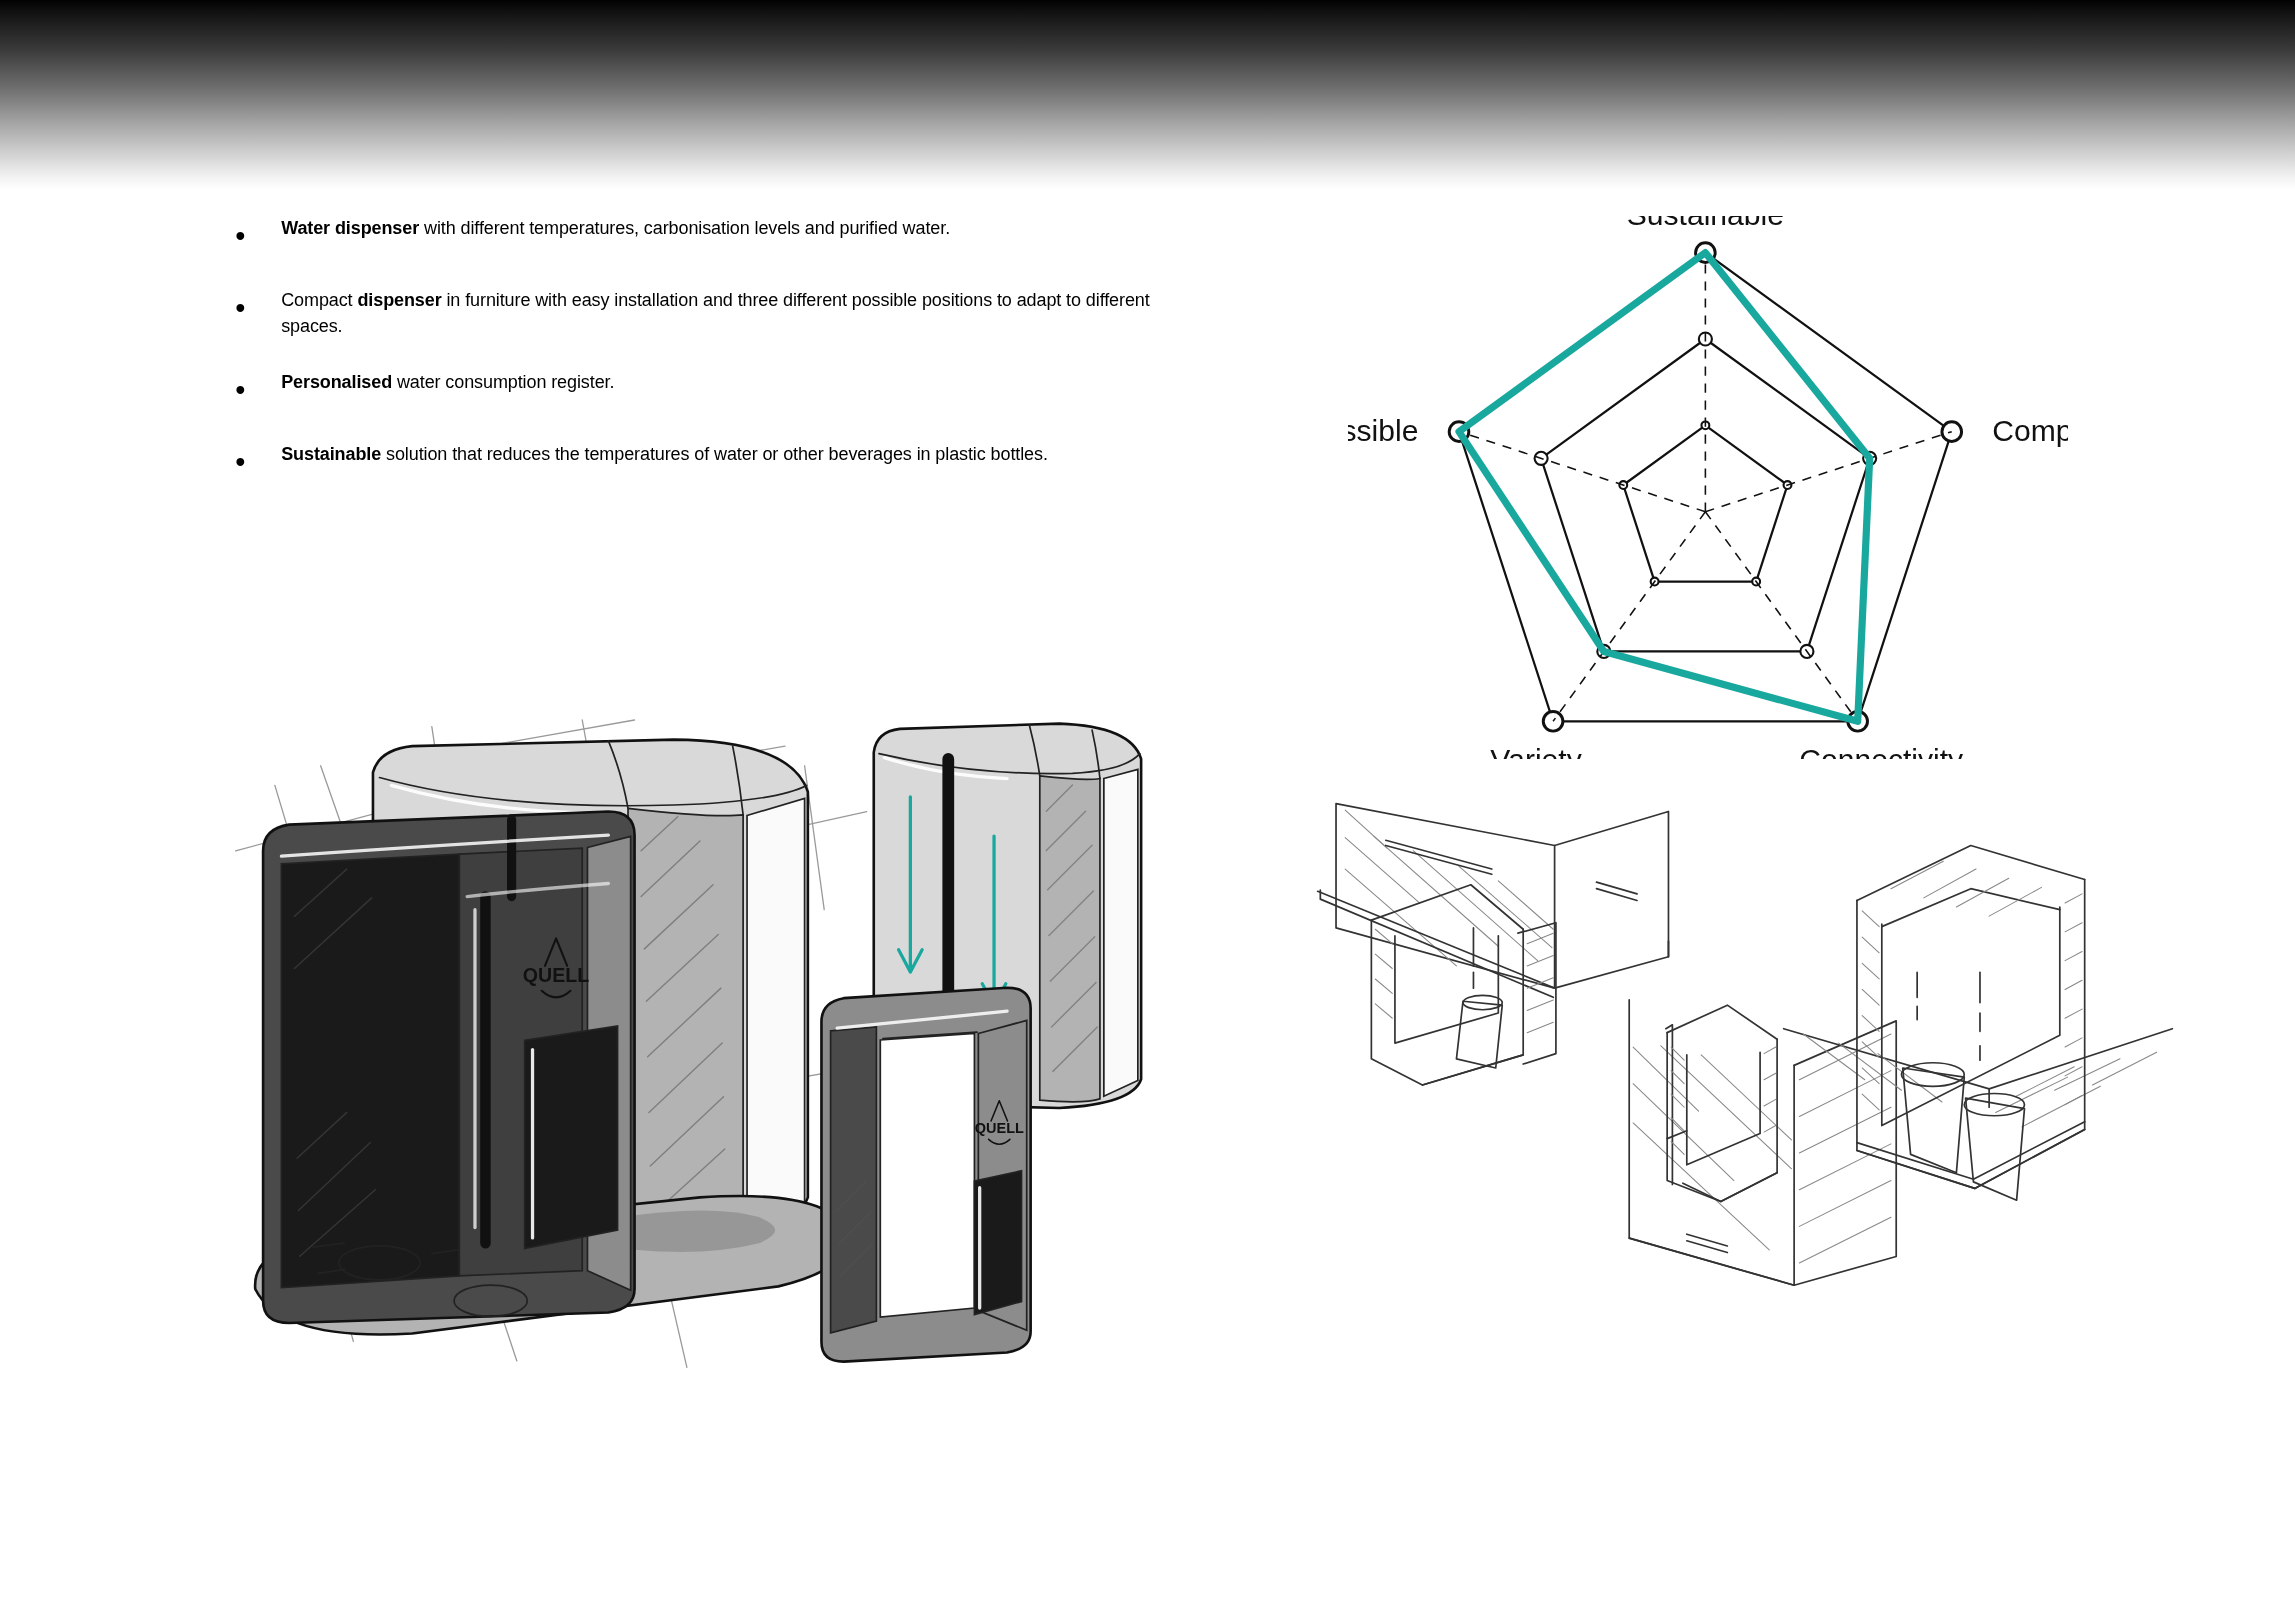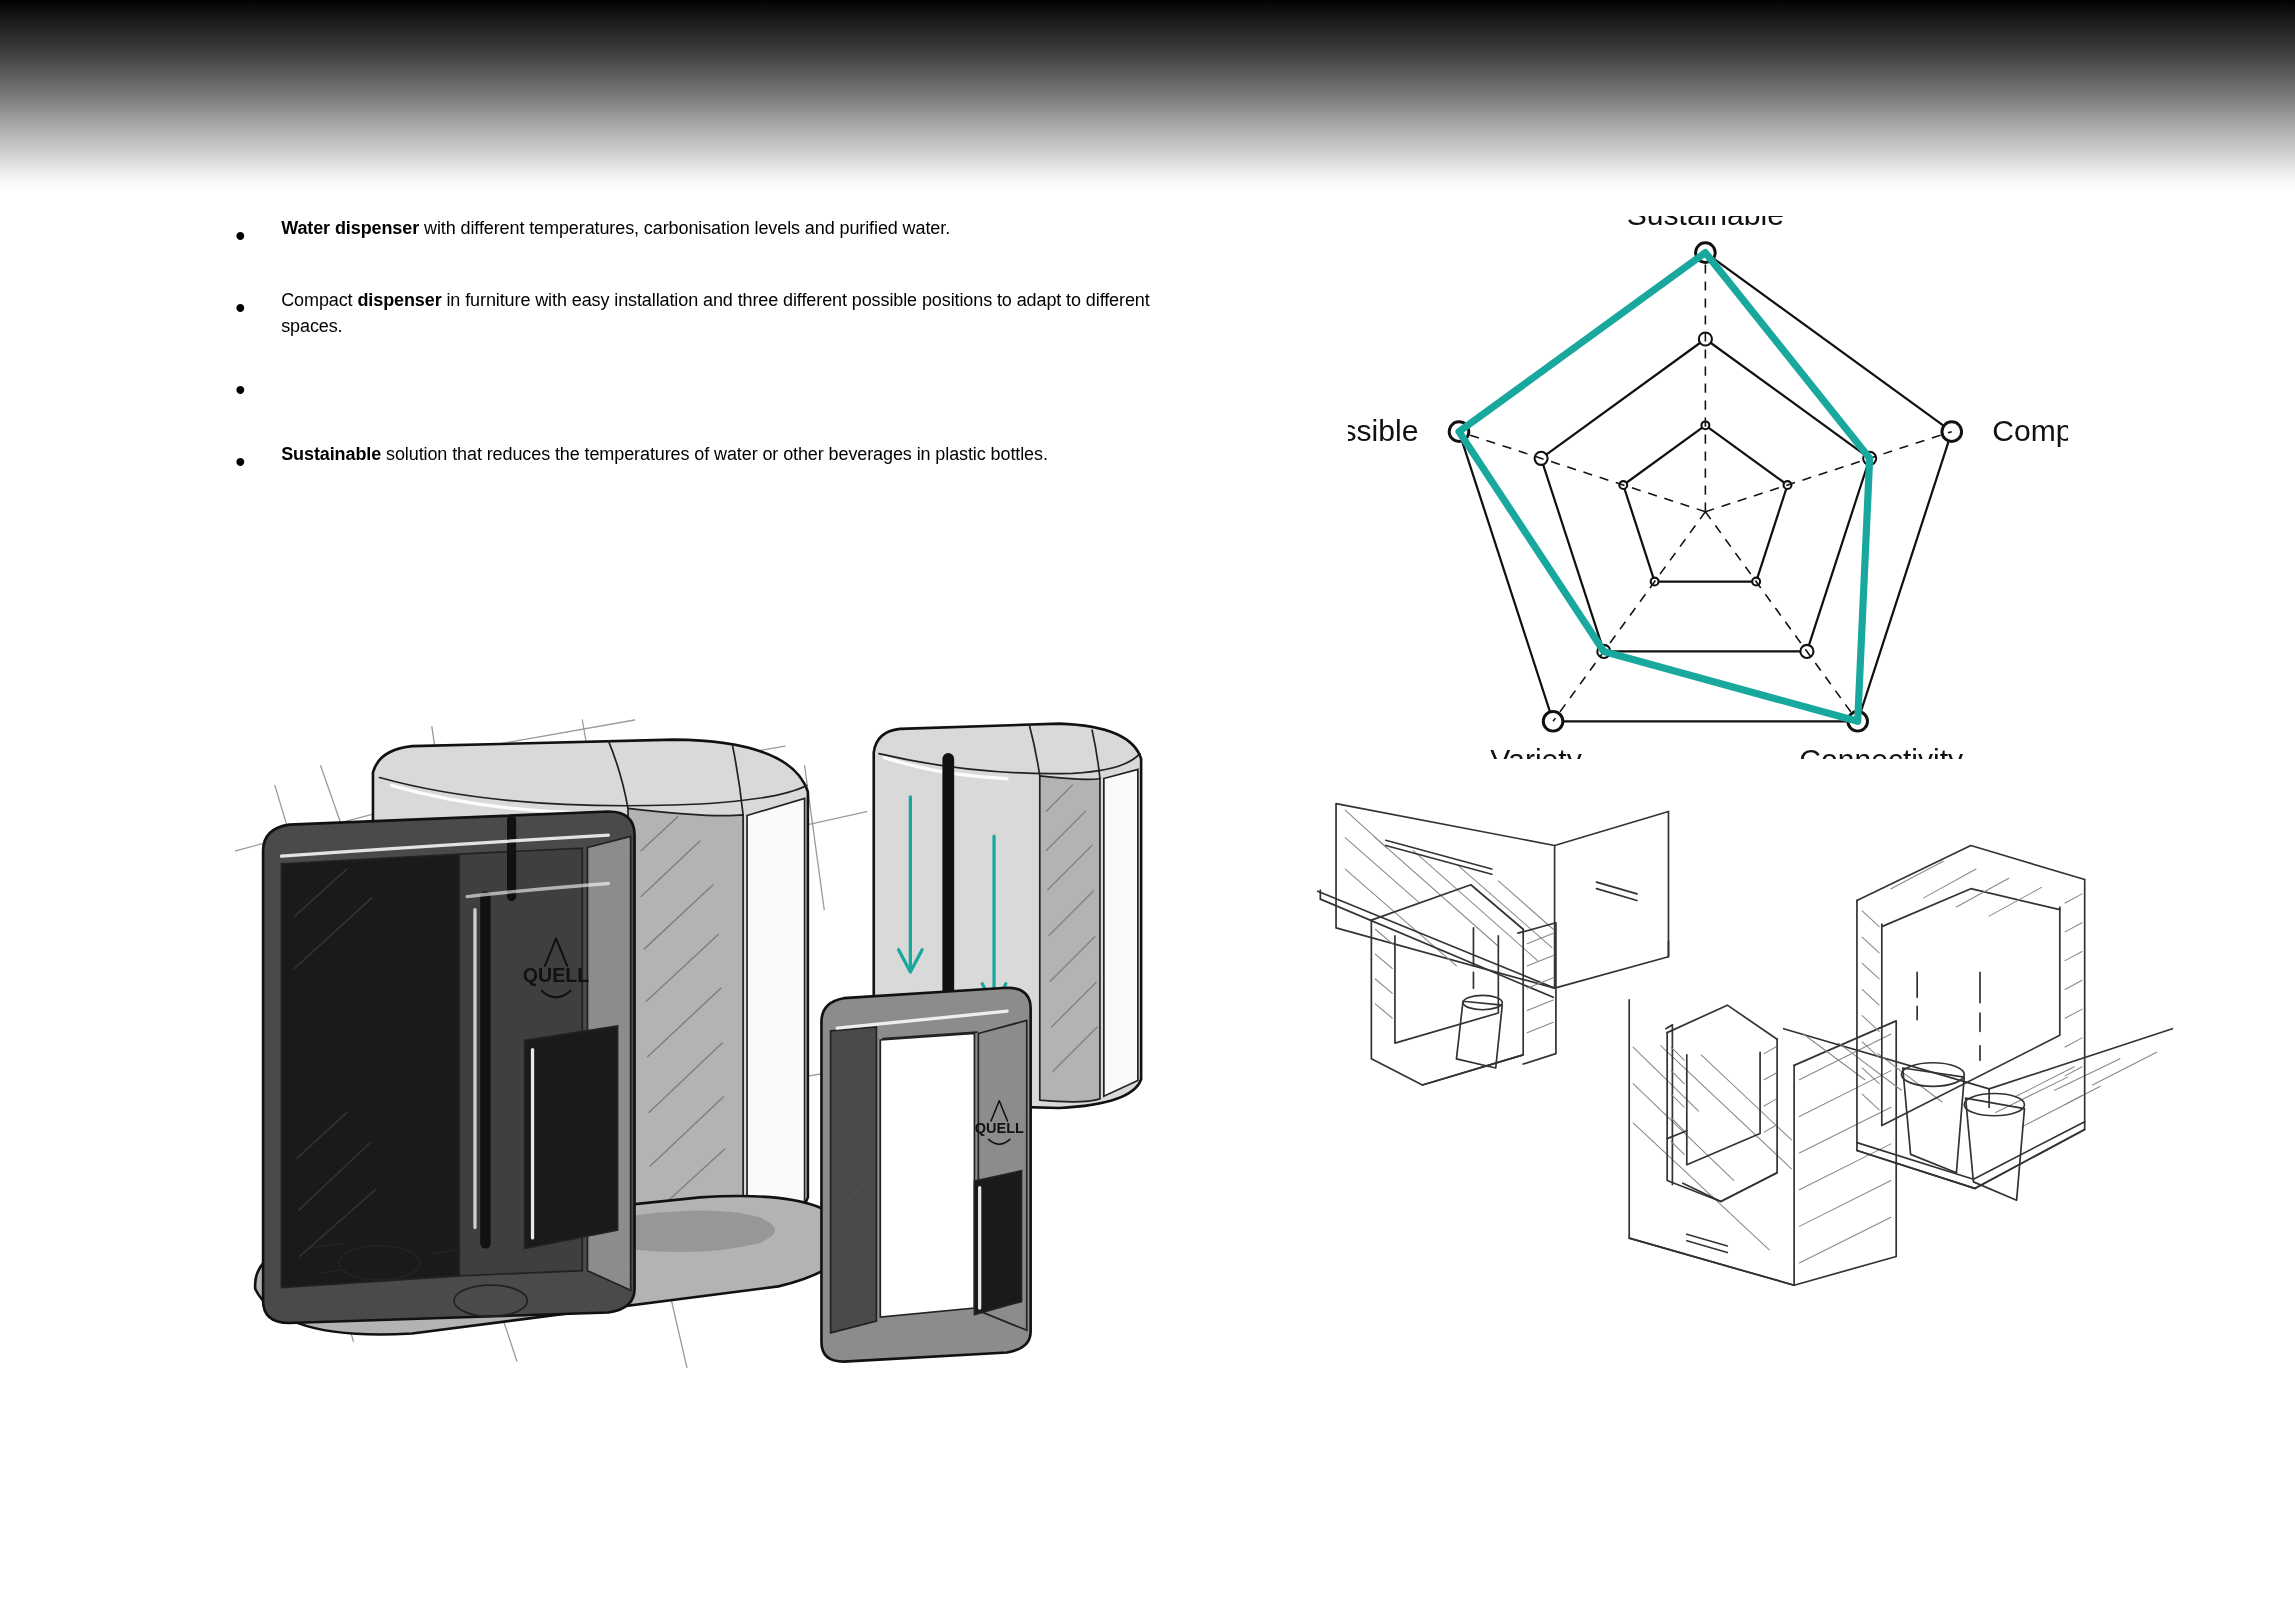--- a/index.html
+++ b/index.html
@@ -77,20 +77,21 @@
     <div class="bullet-text"><b>Water dispenser</b><span> with different temperatures, carbonisation levels and purified water.</span></div>
   </div>
 
   <div class="bullet-row">
     <div class="bullet-dot">•</div>
     <div class="bullet-text"><span>Compact </span><b>dispenser</b><span> in furniture with easy installation and three different possible positions to adapt to different spaces.</span></div>
   </div>
 
   <div class="bullet-row">
     <div class="bullet-dot">•</div>
+    <div class="bullet-text"><b>Personalised</b><span> water consumption register.</span></div>
   </div>
 
   <div class="bullet-row">
     <div class="bullet-dot">•</div>
     <div class="bullet-text"><b>Sustainable</b><span> solution that reduces the temperatures of water or other beverages in plastic bottles.</span></div>
   </div>
 
 </div>
 
 <div id="radar-wrap">

